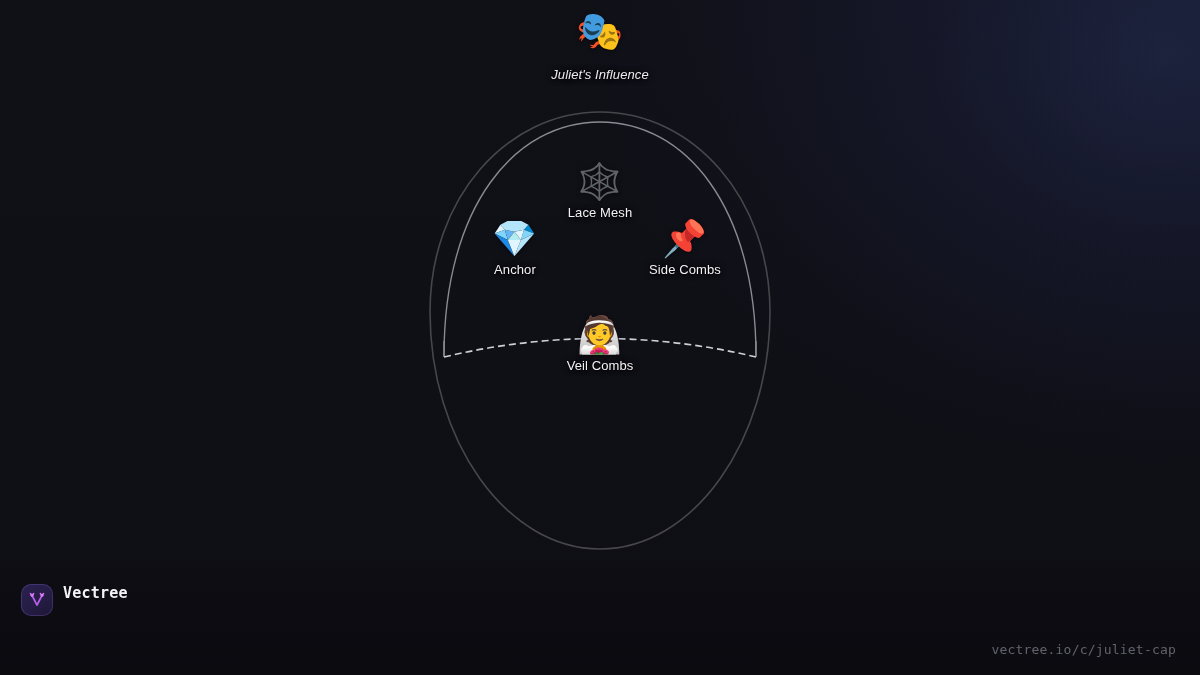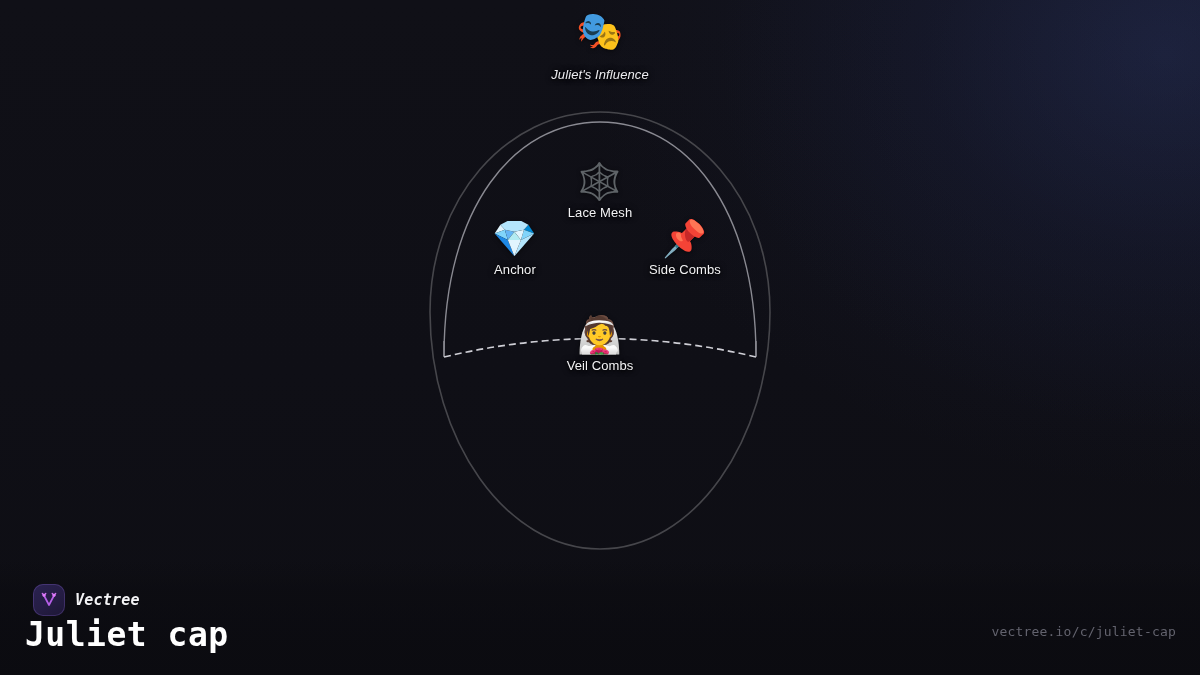--- a/index.html
+++ b/index.html
@@ -71,27 +71,25 @@
     position: absolute;
     left: 0;
     right: 0;
     bottom: 0;
     height: 115px;
     background: linear-gradient(180deg, rgba(12,12,18,0.0) 0%, rgba(11,11,16,0.65) 30%, rgba(11,11,16,0.92) 100%);
     pointer-events: none;
   }
   #brand {
     position: absolute;
-    left: 33px;
+    left: 21px;
     bottom: 59px;
     display: flex;
-    align-items: center;
     gap: 10px;
     pointer-events: auto;
-    font-style: italic;
   }
   #brand-logo {
     width: 32px;
     height: 32px;
     border-radius: 10px;
     background: linear-gradient(145deg, #2a2250 0%, #251d44 55%, #1d1735 100%);
     box-shadow: inset 0 0 0 1px rgba(150,110,230,0.25);
     display: flex;
     align-items: center;
     justify-content: center;
@@ -110,21 +108,21 @@
     font-family: "DejaVu Sans Mono", monospace;
     font-size: 33px;
     font-weight: bold;
     color: #ffffff;
     letter-spacing: 0.5px;
     pointer-events: auto;
   }
   #site-url {
     position: absolute;
     right: 24px;
-    bottom: 36px;
+    bottom: 18px;
     font-family: "DejaVu Sans Mono", monospace;
     font-size: 13px;
     color: #63636e;
     letter-spacing: 0.2px;
     pointer-events: auto;
     margin-top: 6px;
   }
 </style>
 </head>
 <body>
@@ -187,17 +185,16 @@
         <path d="M5 5.5 L10 15 L15 5.5" fill="none" stroke="#b65fe8" stroke-width="1.7" stroke-linecap="round" stroke-linejoin="round"></path>
         <path d="M5 5.5 L3.4 3.6 M5 5.5 L6.7 3.6" fill="none" stroke="#d070f2" stroke-width="1.5" stroke-linecap="round"></path>
         <path d="M15 5.5 L13.3 3.6 M15 5.5 L16.6 3.6" fill="none" stroke="#d070f2" stroke-width="1.5" stroke-linecap="round"></path>
         <circle cx="5" cy="5.2" r="1.5" fill="#e07cfb"></circle>
         <circle cx="15" cy="5.2" r="1.5" fill="#e07cfb"></circle>
       </svg>
     </div>
     <span id="brand-name">Vectree</span>
   </div>
 
-  <div id="page-title">Juliet cap</div>
 
   <div id="site-url">vectree.io/c/juliet-cap</div>
 
 </div>
 
 </body></html>

